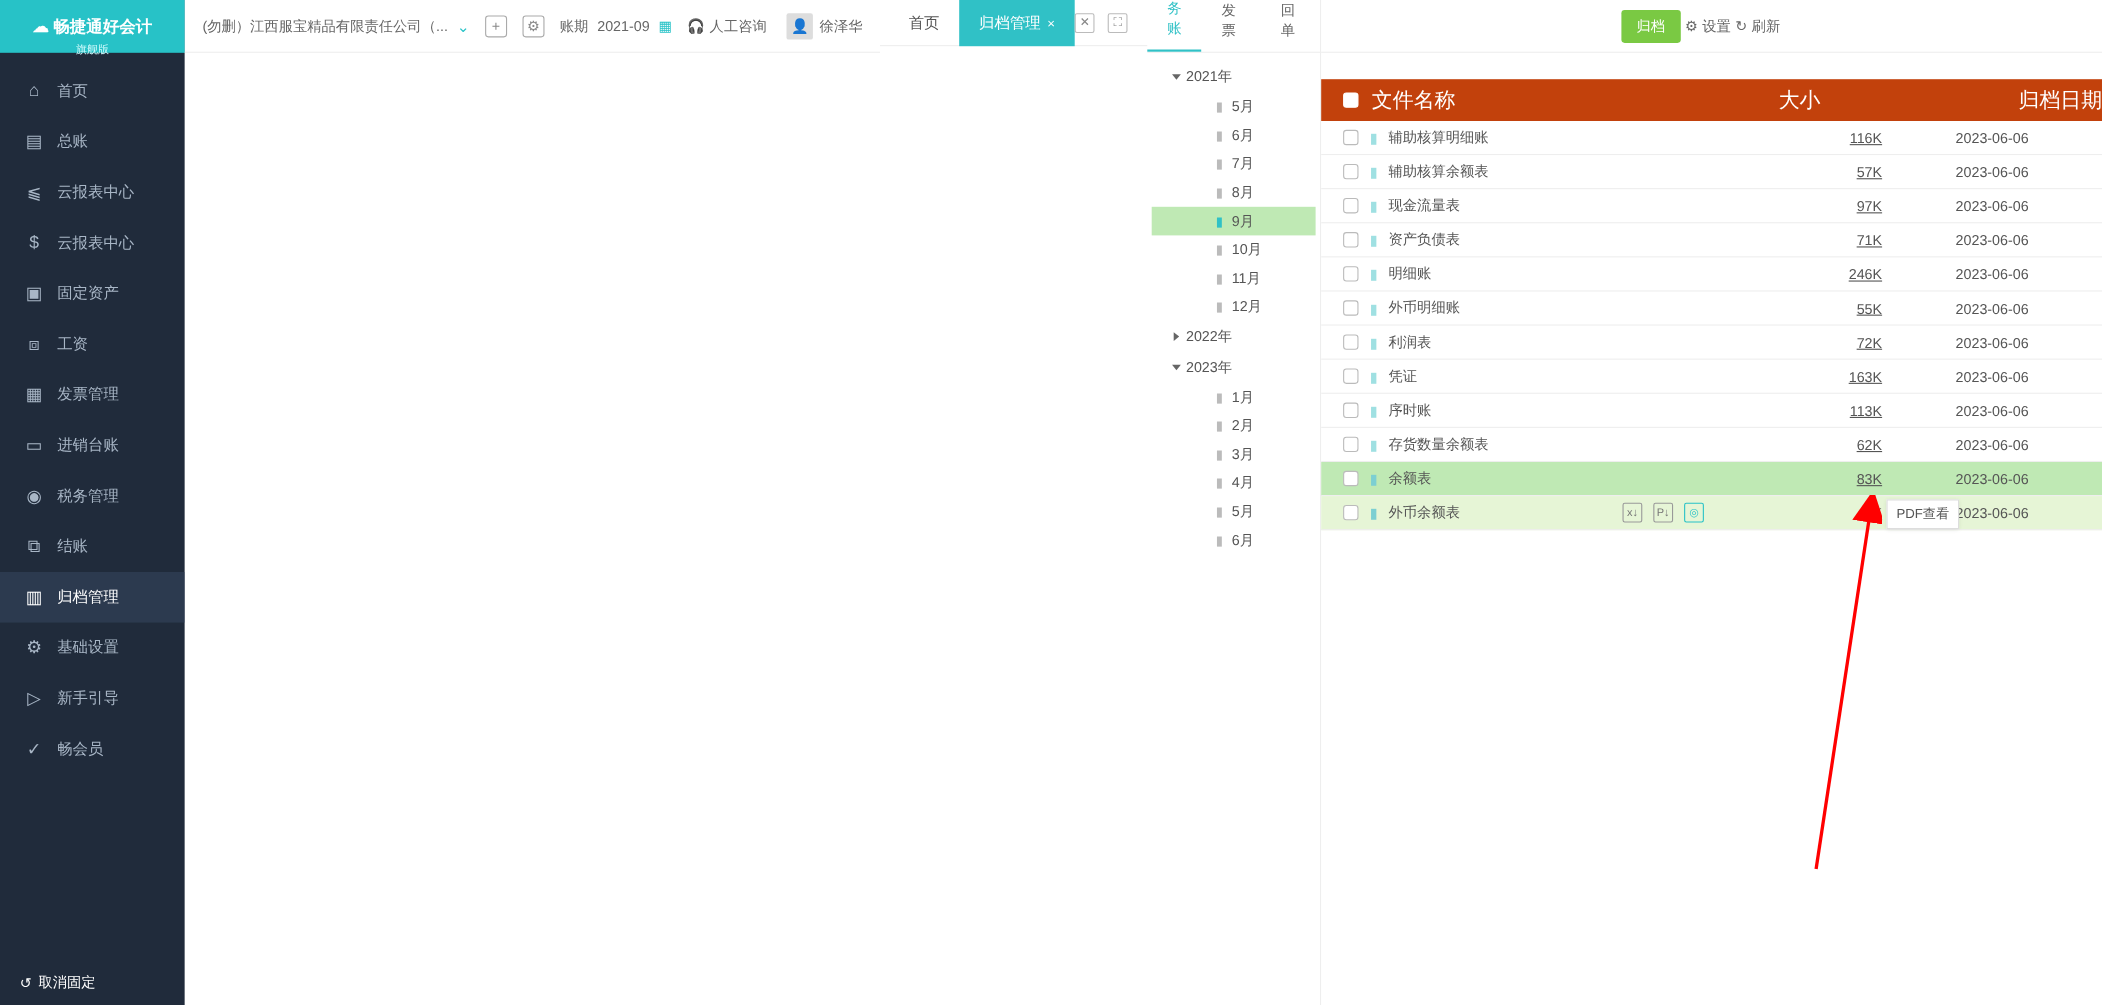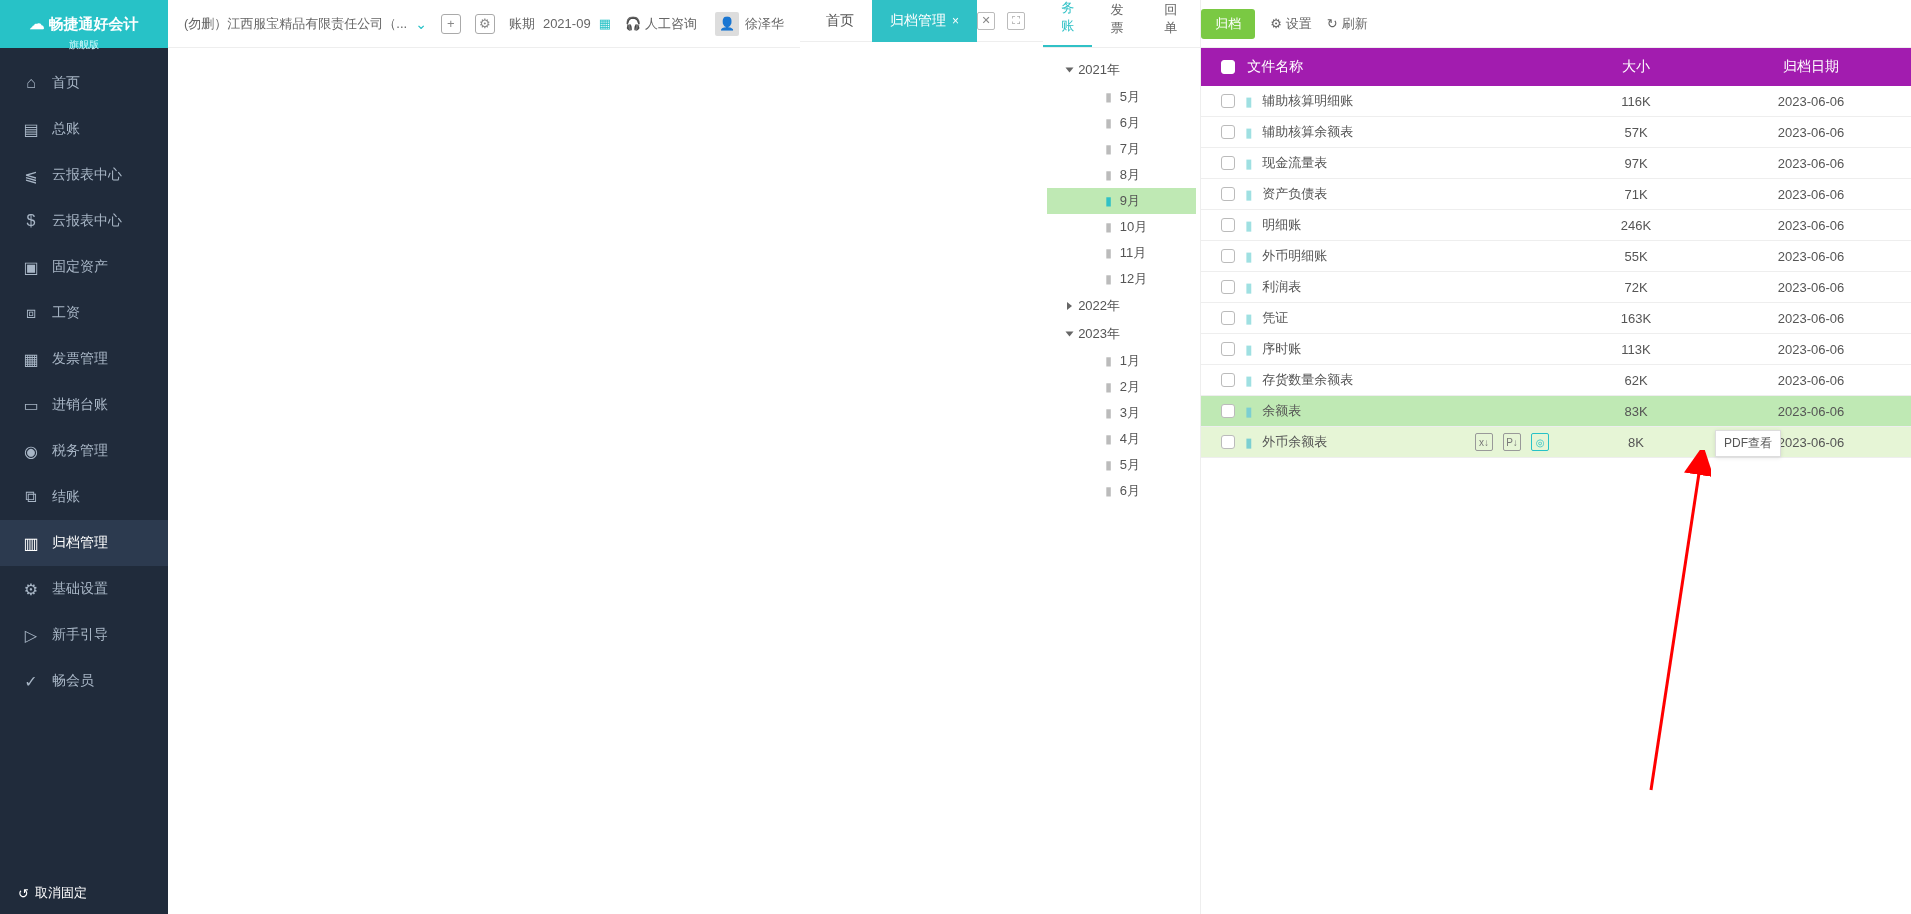--- a/index.html
+++ b/index.html
@@ -47,35 +47,35 @@
 .tree-month { display:flex; align-items:center; gap:8px; padding:4px 0 4px 58px; cursor:pointer;}
 .tree-month .fico { color:#bbb; font-size:12px;}
 .tree-month.selected { background:#bfe9b4;}
 .tree-month.selected .fico { color:#30c1c6;}
 .caret { display:inline-block; width:0; height:0; border-left:5px solid #666; border-top:4px solid transparent; border-bottom:4px solid transparent;}
 .caret.down { transform:rotate(90deg);}
 .year-txt { font-weight:500;}
 
 
 .right-col { flex:1; display:flex; flex-direction:column;}
-.toolbar { height:48px; border-bottom:1px solid #eee; display:flex; align-items:center; justify-content:flex-start; gap:15px; padding-right:20px;}
+.toolbar { height:48px; border-bottom:1px solid #eee; display:flex; align-items:center; justify-content:center; gap:4px; padding-right:20px;}
 .btn-primary { background:#7ac943; color:#fff; border:none; border-radius:3px; padding:6px 14px; font-size:13px; cursor:pointer;}
 .tool-link { display:flex; align-items:center; gap:4px; color:#666; font-size:13px; cursor:pointer;}
 
 
 .tbl { flex:1; overflow:auto;}
-.thead { display:flex; background:#a21caf; color:#fff; height:38px; align-items:center; font-size:14px;}
+.thead { display:flex; background:#c2410c; color:#fff; height:38px; align-items:center; font-size:19px;margin-top:24px;}
 .th-name { flex:1; display:flex; align-items:center; gap:12px; padding-left:20px;}
 .th-size { width:150px; text-align:center;}
-.th-date { width:200px; text-align:center;}
+.th-date { width:200px; text-align:right;}
 .row { display:flex; height:31px; align-items:center; border-bottom:1px solid #eee; font-size:13px; color:#555; position:relative;}
 .row.sel { background:#bfe9b4;}
 .row.hl { background:#e6f5d6;}
 .cell-name { flex:1; display:flex; align-items:center; gap:10px; padding-left:20px;}
-.cell-size { width:150px; text-align:center;}
+.cell-size { width:150px; text-align:right;text-decoration:underline;}
 .cell-date { width:200px; text-align:center;}
 .chk { width:14px; height:14px; border:1px solid #bbb; border-radius:3px; background:#fff;}
 .thead .chk { border-color:#fff;}
 .fld { color:#9fe0e2; font-size:13px;}
 .row.sel .fld, .row.hl .fld { color:#7ccfd2;}
 .row-actions { display:flex; gap:10px; margin-right:12px;}
 .aico { width:18px; height:18px; border:1px solid #999; border-radius:2px; display:flex; align-items:center; justify-content:center; font-size:10px; color:#777; cursor:pointer;}
 .aico.on { border-color:#27c2c7; color:#27c2c7;}
 .tooltip { position:absolute; right:130px; top:3px; background:#fff; border:1px solid #ddd; padding:4px 8px; font-size:12px; color:#555; box-shadow:0 1px 4px rgba(0,0,0,.1);}
 

